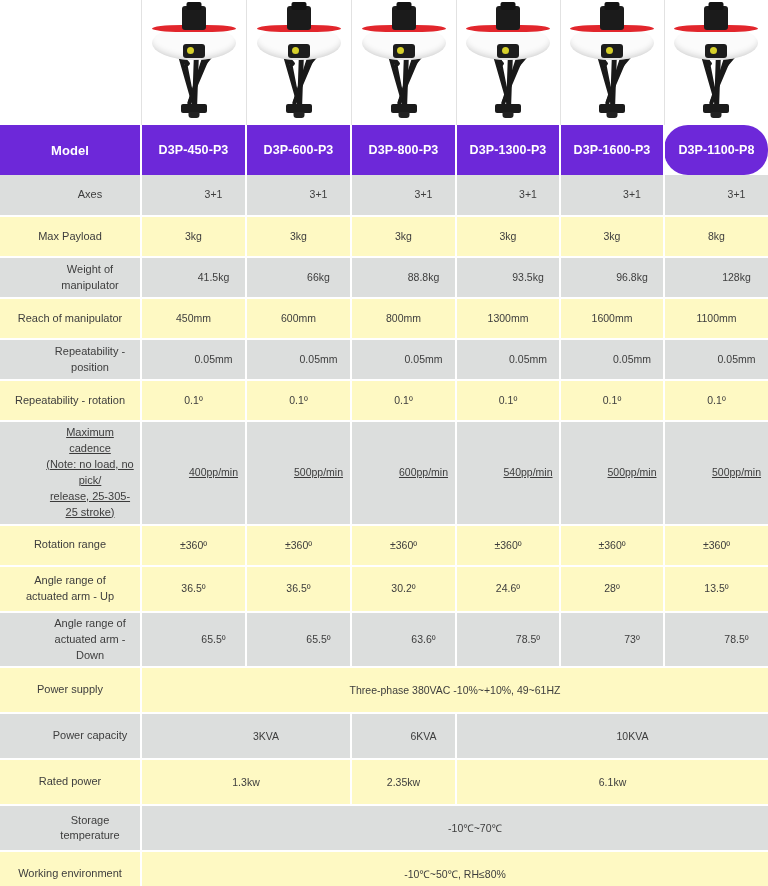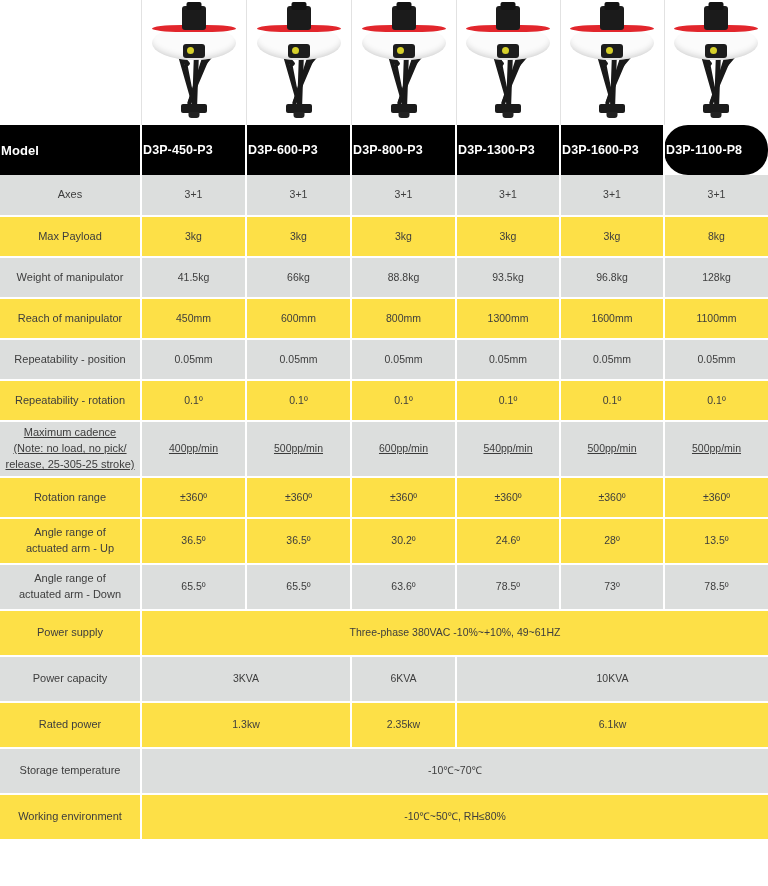--- a/index.html
+++ b/index.html
@@ -136,46 +136,47 @@
   .r-yellow {
     position: absolute;
     left: 44%; top: 47px;
     width: 7px; height: 7px;
     background: #d6d02a;
     border-radius: 50%;
   }
 
   
   .hdr {
-    background: #000000;
+    background: #6d28d9;
     color: #ffffff;
     font-size: 12.5px;
     font-weight: bold;
+    text-align: center;
     height: 48px;
     border-right: 2px solid #ffffff;
     letter-spacing: .1px;
     margin-left: 21px;
   }
   .hdr:last-child { border-right: none; border-radius: 24px; }
   .hdr.label-col { font-size: 13px; }
 
   
   td.lbl, td.val {
     text-align: center;
     vertical-align: middle;
     font-size: 10.5px;
     border-right: 2px solid #ffffff;
     border-bottom: 2px solid #ffffff;
     line-height: 1.45;
     padding: 3px 4px;
     color: #3d3d3d;
   }
   td.val:last-child { border-right: none; }
-  tr.light td { background: #dcdedd; }
-  tr.dark  td { background: #fde047; }
+  tr.light td { background: #dcdedd; padding-left: 44px; }
+  tr.dark  td { background: #fef9c3; }
   td.lbl { font-size: 11px; }
 
   .rowh-1 { height: 41px; }
   .rowh-2 { height: 46px; }
   .rowh-3 { height: 56px; text-decoration: underline; }
 </style>
 </head>
 <body>
 
 <table id="spec-table">

